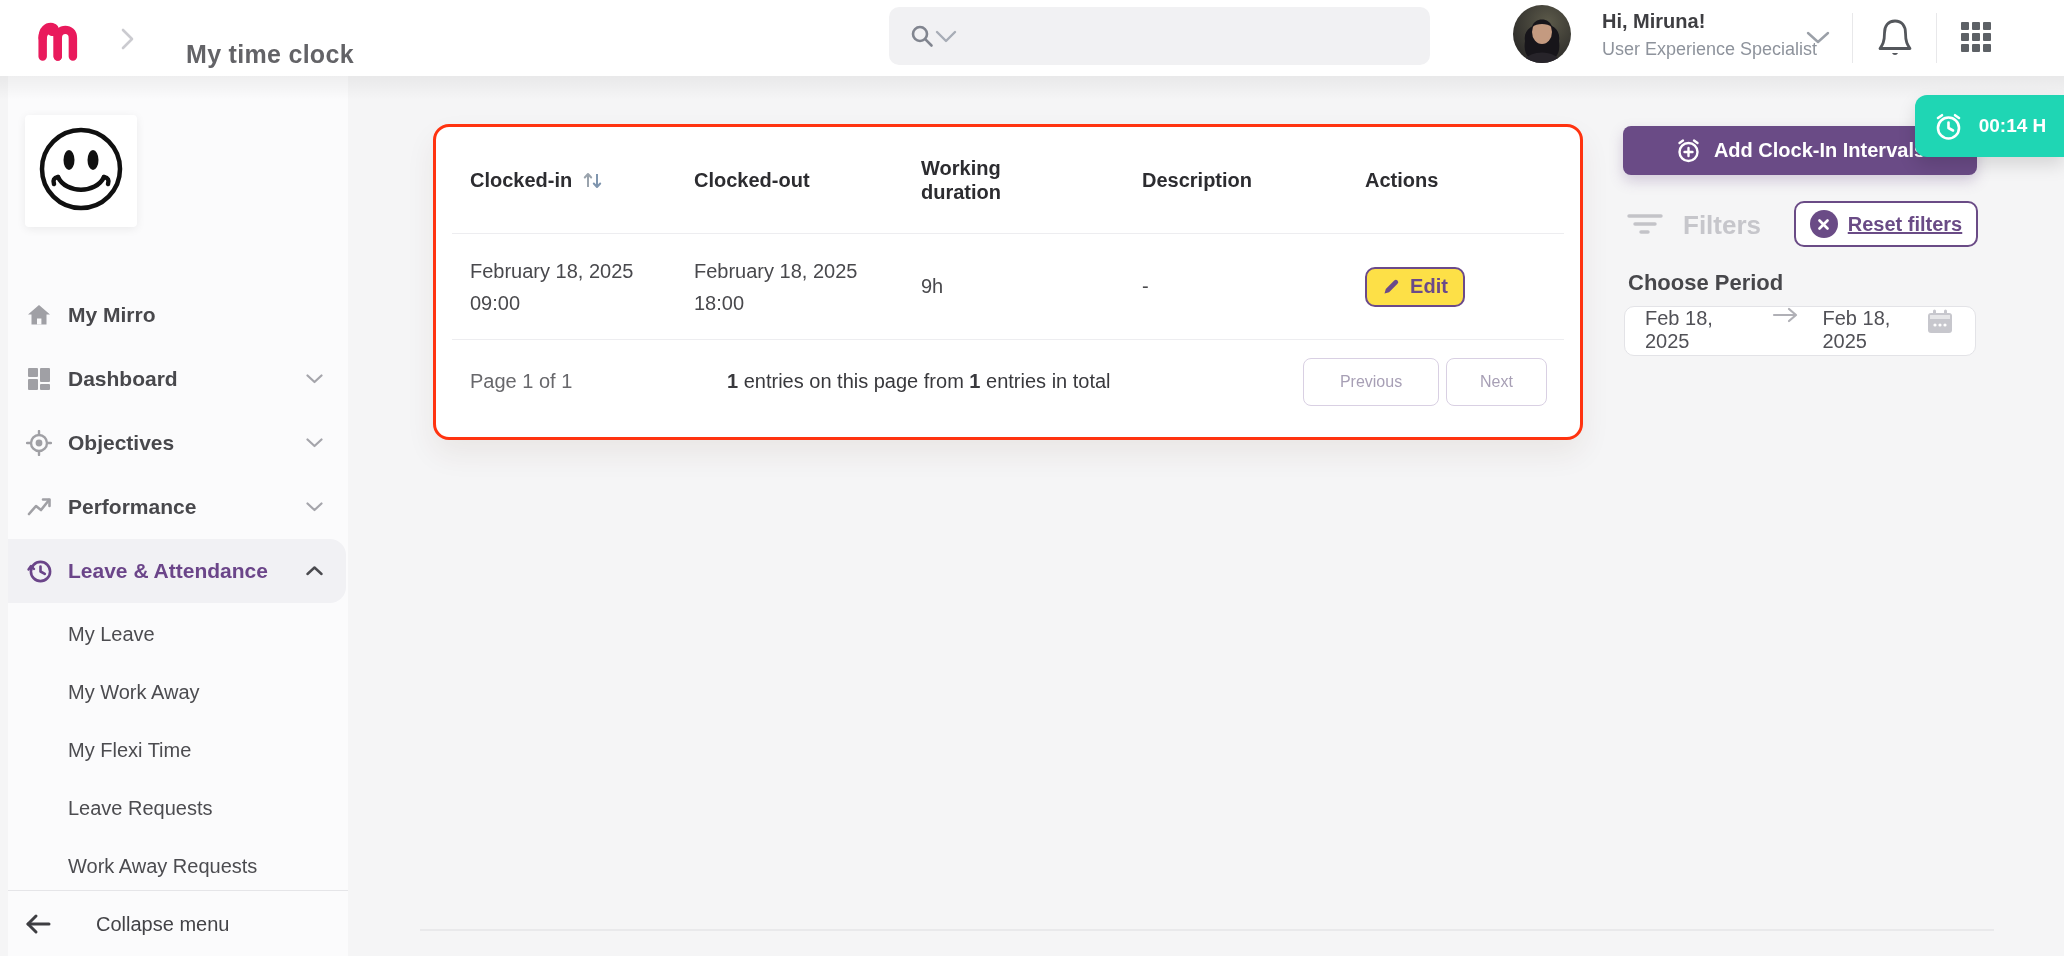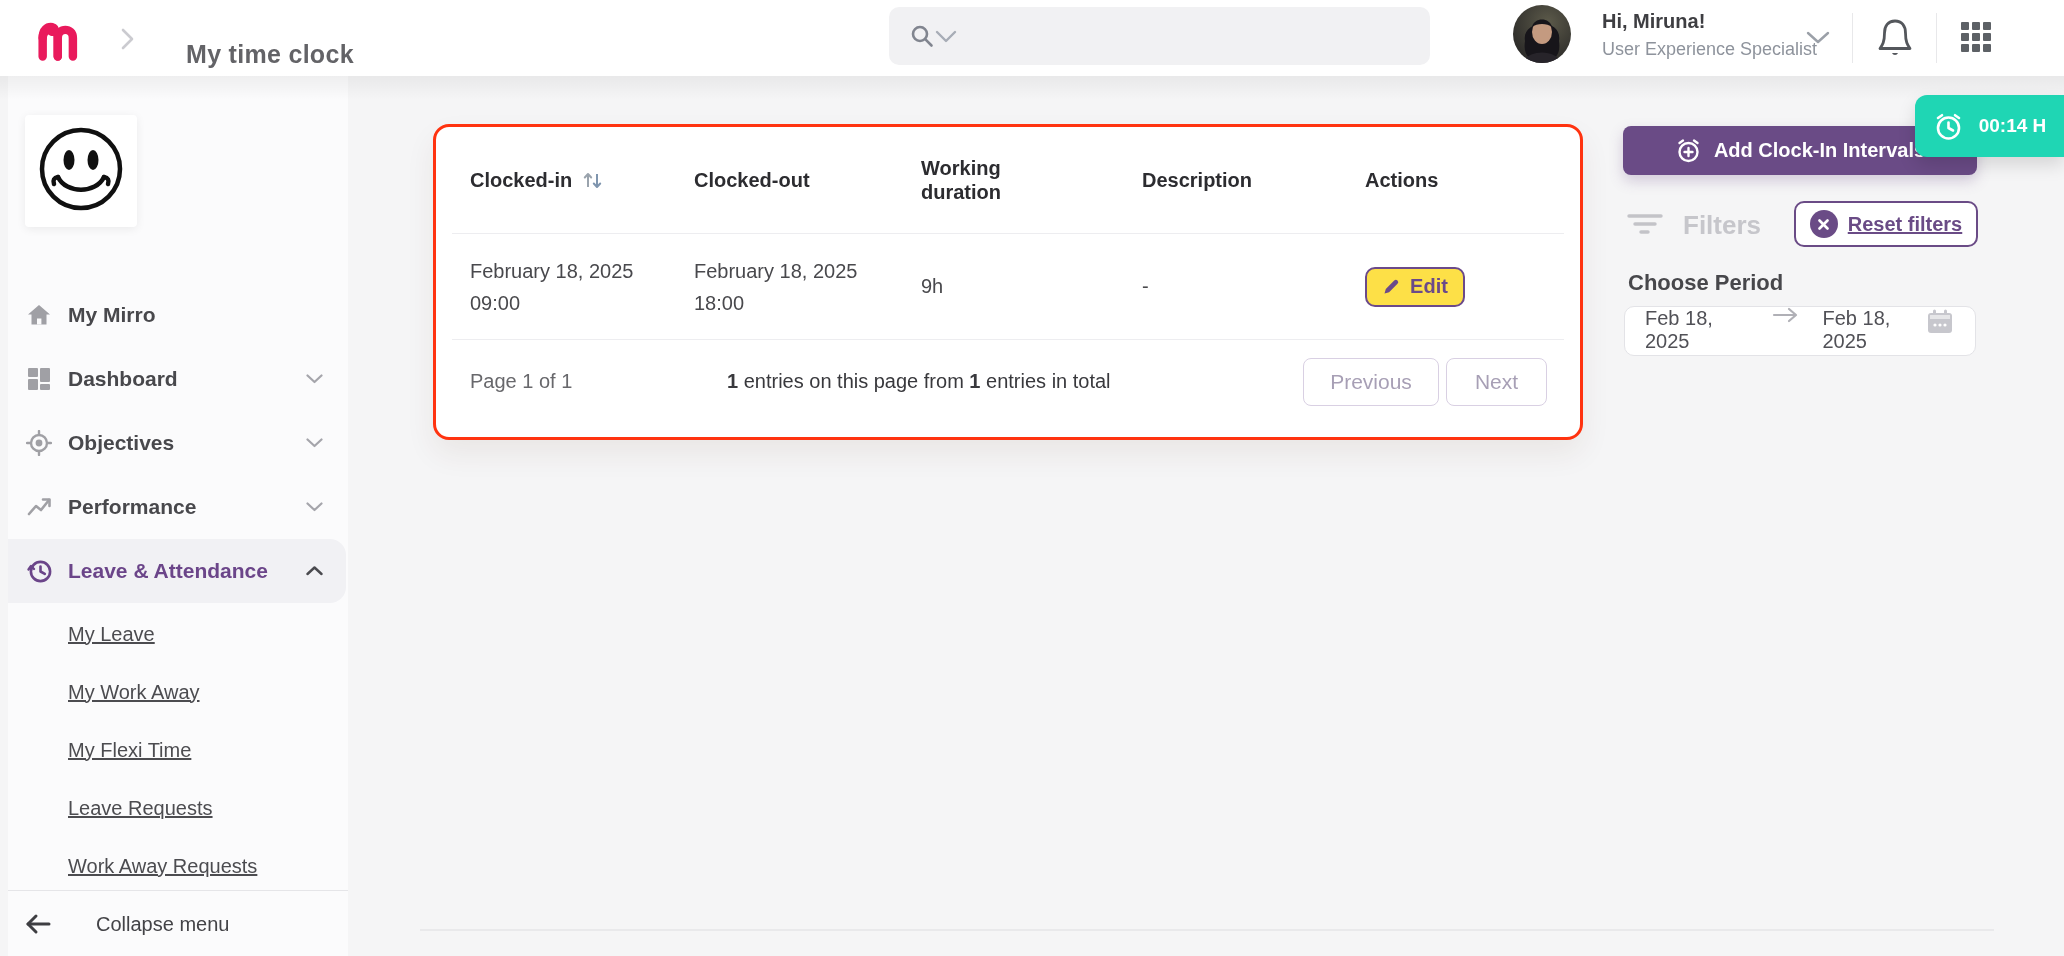--- a/index.html
+++ b/index.html
@@ -29,21 +29,21 @@
     box-shadow:0 2px 10px rgba(0,0,0,.07);}
   .nav{position:absolute;left:0;top:207px;width:340px;}
   .nav-item{position:relative;height:64px;display:flex;align-items:center;cursor:pointer;}
   .nav-item .nicon{position:absolute;left:18px;top:50%;transform:translateY(-50%);}
   .nav-item .nlabel{position:absolute;left:60px;font-size:21px;font-weight:600;color:#48484c;}
   .nav-item .nchev{position:absolute;left:298px;top:50%;transform:translateY(-50%);}
   .nav-item.active{background:#f1f1f4;width:338px;border-radius:0 16px 16px 0;}
   .nav-item.active .nlabel{color:#6b4589;font-weight:700;}
   .subnav{position:absolute;left:0;top:529px;width:340px;}
   .sub-item{height:58px;display:flex;align-items:center;cursor:pointer;}
-  .sub-item span{margin-left:60px;font-size:20px;color:#4c4c50;text-decoration:underline;}
+  .sub-item span{margin-left:60px;font-size:20px;color:#4c4c50;}
   .collapse{position:absolute;left:0;top:814px;width:340px;height:66px;border-top:1px solid #e5e5e8;
     display:flex;align-items:center;cursor:pointer;}
   .collapse svg{margin-left:14px;}
   .collapse span{margin-left:44px;font-size:20px;color:#434347;}
 
   
   .card{position:absolute;left:433px;top:124px;width:1150px;height:316px;background:#fff;
     border:3px solid #ff3310;border-radius:16px;box-sizing:border-box;box-shadow:0 14px 30px rgba(80,40,20,.07);z-index:3;}
   .thead,.trow{position:absolute;left:0;width:1144px;display:grid;
     grid-template-columns:224px 227px 221px 223px 1fr;align-items:center;padding-left:34px;box-sizing:border-box;}
@@ -54,21 +54,21 @@
   .trow{top:107px;height:105px;font-size:20px;color:#49494d;}
   .trow .dl{line-height:32px;}
   .hr2{position:absolute;left:16px;right:16px;top:212px;height:1px;background:#ededf0;}
   .edit-btn{width:100px;height:40px;border:2px solid #6b4a8a;border-radius:10px;background:#fde047;color:#6b4a8a;
     font-size:20px;font-weight:700;display:flex;align-items:center;justify-content:center;gap:9px;cursor:pointer;
     font-family:"Liberation Sans",sans-serif;}
   .pg-label{position:absolute;left:34px;top:243px;font-size:20px;color:#68686c;}
   .pg-entries{position:absolute;left:291px;top:243px;font-size:20px;color:#39393d;}
   .pg-entries .b{font-weight:700;}
   .pg-btn{position:absolute;top:231px;height:48px;background:#fff;border:1.5px solid #d9d0e3;border-radius:8px;
-    color:#a79fb5;font-size:21px;display:flex;align-items:center;justify-content:center;cursor:pointer;
+    color:#a79fb5;font-size:16px;display:flex;align-items:center;justify-content:center;cursor:pointer;
     font-family:"Liberation Sans",sans-serif;box-sizing:border-box;}
   .pg-prev{left:867px;width:136px;}
   .pg-next{left:1010px;width:101px;}
   .bottom-line{position:absolute;left:420px;top:929px;width:1574px;height:2px;background:#e9e9eb;}
 
   
   .add-btn{position:absolute;left:1623px;top:126px;width:354px;height:49px;background:#6a4b86;border:none;
     border-radius:8px;display:flex;align-items:center;justify-content:center;gap:12px;color:#fff;
     font-size:20px;font-weight:700;cursor:pointer;z-index:4;font-family:"Liberation Sans",sans-serif;
     box-shadow:0 6px 14px rgba(106,75,134,.25);}

